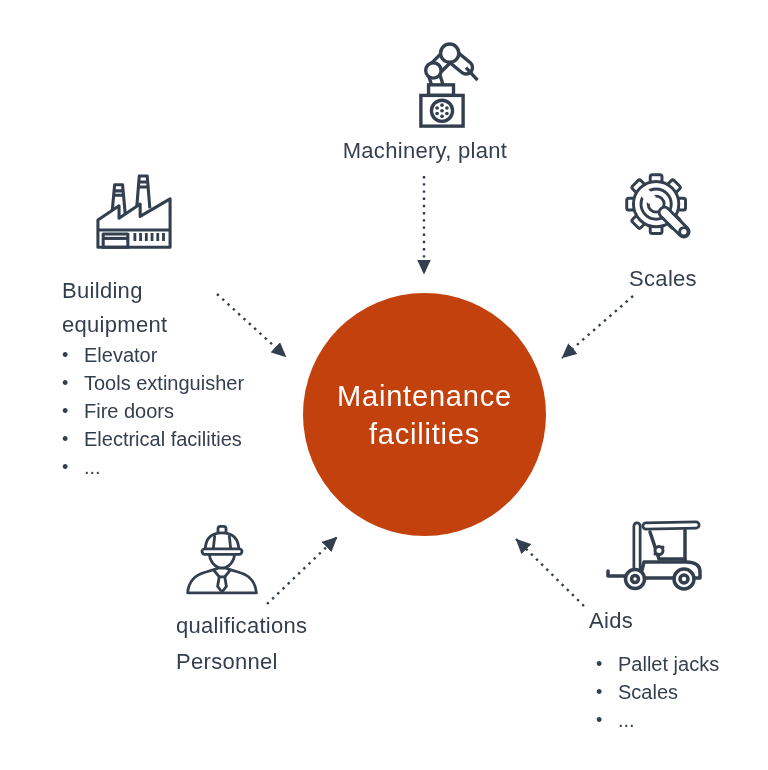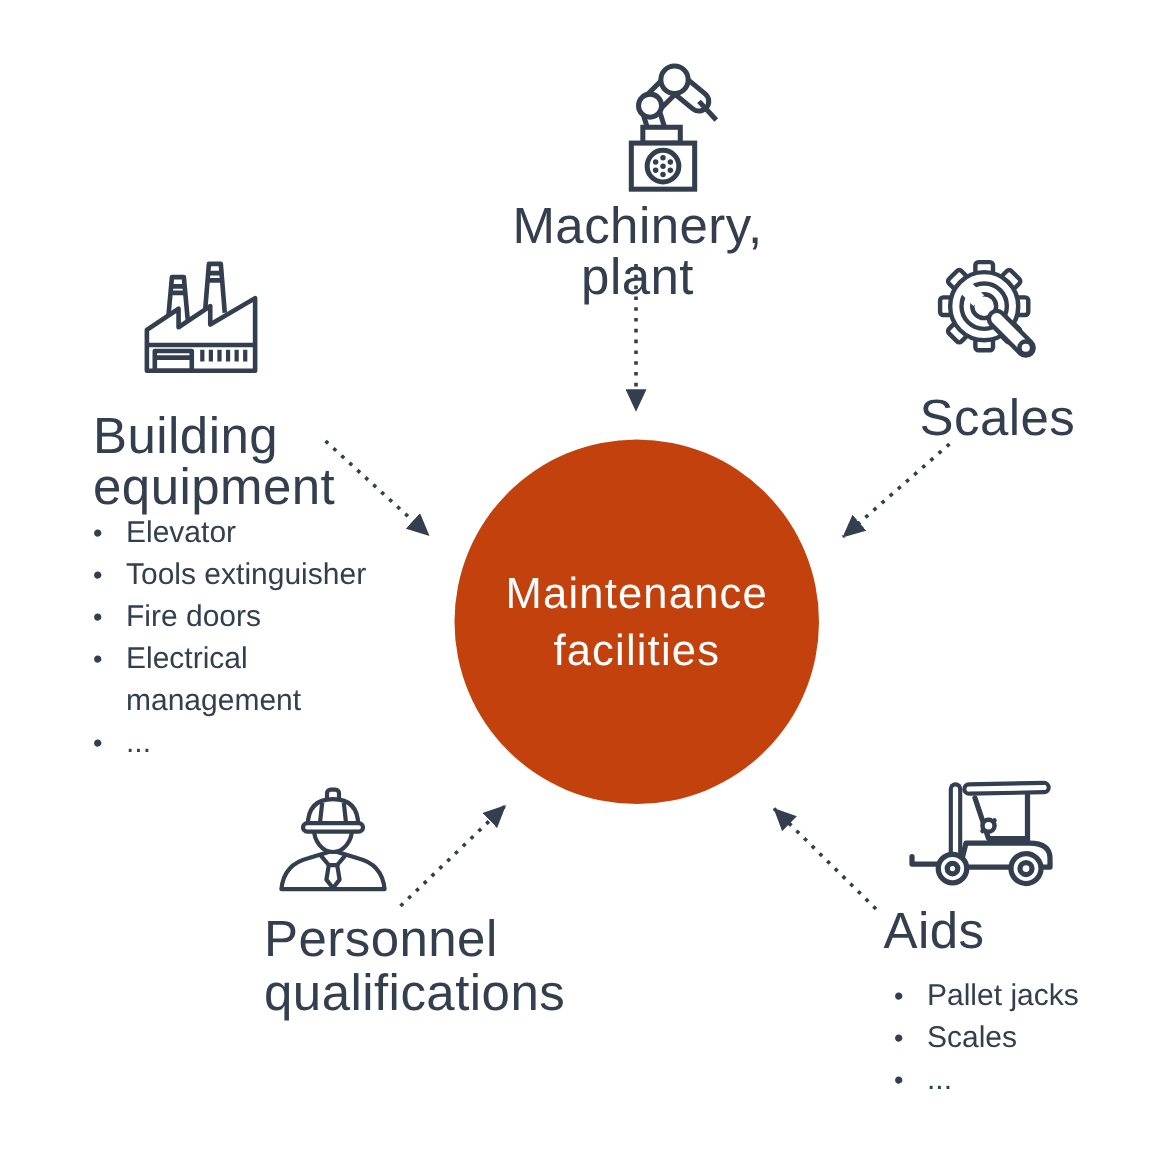--- a/index.html
+++ b/index.html
@@ -11,21 +11,21 @@
   
   .center-circle{
     left:303px;top:293px;width:243px;height:243px;border-radius:50%;
     background:#c2410c;display:flex;flex-direction:column;align-items:center;justify-content:center;
   }
   .center-circle .line{
     color:#ffffff;font-size:29px;font-weight:300;letter-spacing:0.8px;line-height:38px;text-align:center;
   }
   
   .node-label{
-    font-size:34px;font-weight:300;letter-spacing:0.3px;line-height:34px;color:#333f4e;
+    font-size:22px;font-weight:300;letter-spacing:0.3px;line-height:34px;color:#333f4e;
   }
   .center-text{text-align:center;}
   
   ul.bullets{list-style:none;margin:0;padding:0;}
   ul.bullets li{display:flex;align-items:flex-start;font-size:20px;font-weight:300;line-height:28px;color:#333f4e;}
   ul.bullets li .dot{width:22px;flex:0 0 22px;font-size:18px;line-height:28px;}
   ul.bullets li .txt{flex:1;}
   .arrows{left:0;top:0;pointer-events:none;}
   svg{display:block;}
 </style>
@@ -135,21 +135,21 @@
         <span class="txt">Tools extinguisher</span>
       </li>
 
       <li>
         <span class="dot">•</span>
         <span class="txt">Fire doors</span>
       </li>
 
       <li>
         <span class="dot">•</span>
-        <span class="txt">Electrical management</span>
+        <span class="txt">Electrical facilities</span>
       </li>
 
       <li>
         <span class="dot">•</span>
         <span class="txt">...</span>
       </li>
     </ul>
 
   <svg class="abs" style="left:182px;top:511px;" width="80" height="90" viewBox="0 0 100 100">
     <g stroke="#333f4e" stroke-width="3.5" fill="#fff" stroke-linejoin="round">
@@ -157,22 +157,22 @@
       <path d="M39 67 L50 80 L61 67" fill="none"></path>
       <path d="M46.5 76 H53.5 L55.5 88 L50 95 L44.5 88 Z"></path>
       <ellipse cx="50" cy="45" rx="16" ry="20"></ellipse>
       <rect x="45" y="13" width="10" height="12" rx="3"></rect>
       <path d="M29 43 Q29 21 50 21 Q71 21 71 43 Z"></path>
       <path d="M41 24 L39 42 M59 24 L61 42" fill="none"></path>
       <rect x="25" y="41" width="50" height="7" rx="3.5"></rect>
     </g>
   </svg>
   <div class="abs" style="left:176px;top:608px;">
+    <div class="node-label" style="line-height:36px;">qualifications</div>
     <div class="node-label" style="line-height:36px;">Personnel</div>
-    <div class="node-label" style="line-height:36px;">qualifications</div>
   </div>
 
   <svg class="abs" style="left:604px;top:517px;" width="100" height="76" viewBox="0 0 100 76">
     <g stroke="#333f4e" stroke-width="3.5" fill="none" stroke-linecap="round" stroke-linejoin="round">
       <line x1="33" y1="9" x2="33" y2="56" stroke-width="9"></line>
       <line x1="33" y1="9" x2="33" y2="56" stroke="#fff" stroke-width="3.5"></line>
       <line x1="42" y1="9" x2="92" y2="8" stroke-width="9"></line>
       <line x1="42" y1="9" x2="92" y2="8" stroke="#fff" stroke-width="3.5"></line>
       <path d="M81 13 V45"></path>
       <path d="M46 15 L55 42 H81" fill="#fff"></path>

